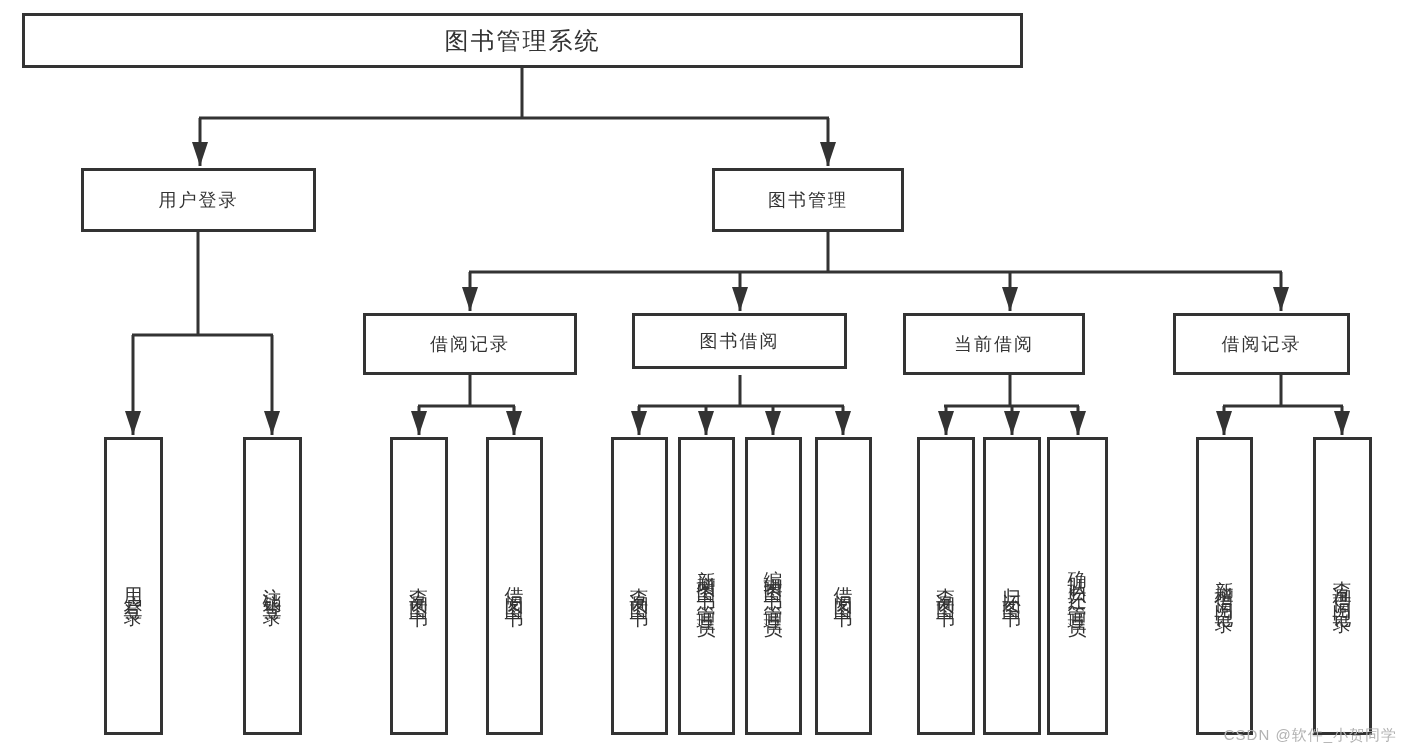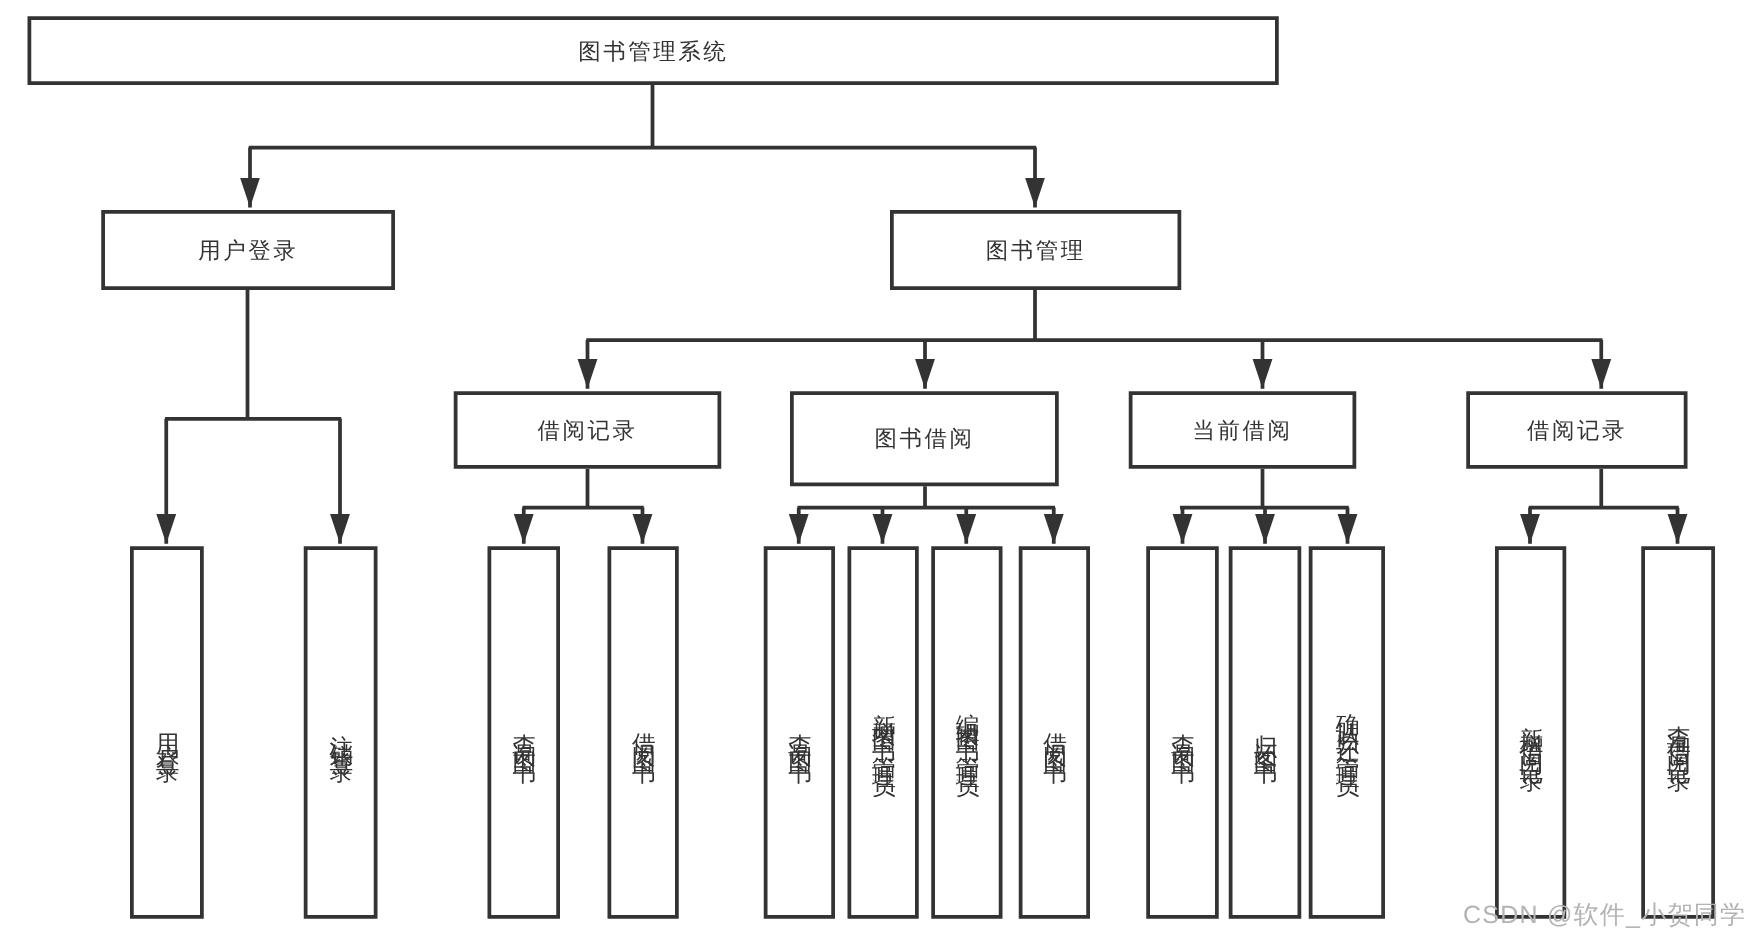--- a/index.html
+++ b/index.html
@@ -38,28 +38,28 @@
   }
   .node.vertical .node-label {
     writing-mode: vertical-rl;
     text-orientation: mixed;
     font-size: 19px;
     letter-spacing: 7px;
     line-height: 1;
     max-height: 286px;
   }
   .node.title-node .node-label {
-    font-size: 18px;
+    font-size: 24px;
     letter-spacing: 2px;
   }
   #watermark {
     position: absolute;
     right: 8px;
     bottom: 2px;
-    font-size: 20px;
+    font-size: 15px;
     color: #b3b3b3;
     letter-spacing: 1px;
     white-space: nowrap;
   }
 </style>
 </head>
 <body>
 
 <div id="stage">
 
@@ -101,27 +101,27 @@
     </g>
   </svg>
 
   <div id="nodes-layer">
       <div class="node horizontal title-node" style="left: 22px; top: 13px; width: 1001px; height: 55px;">
         <span class="node-label">图书管理系统</span>
       </div>
       <div class="node horizontal" style="left: 81px; top: 168px; width: 235px; height: 64px;">
         <span class="node-label">用户登录</span>
       </div>
-      <div class="node horizontal" style="left: 712px; top: 168px; width: 233px; height: 64px;">
+      <div class="node horizontal" style="left: 712px; top: 168px; width: 192px; height: 64px;">
         <span class="node-label">图书管理</span>
       </div>
       <div class="node horizontal" style="left: 363px; top: 313px; width: 214px; height: 62px;">
         <span class="node-label">借阅记录</span>
       </div>
-      <div class="node horizontal" style="left: 632px; top: 313px; width: 215px; height: 76px;">
+      <div class="node horizontal" style="left: 632px; top: 313px; width: 215px; height: 56px;">
         <span class="node-label">图书借阅</span>
       </div>
       <div class="node horizontal" style="left: 903px; top: 313px; width: 182px; height: 62px;">
         <span class="node-label">当前借阅</span>
       </div>
       <div class="node horizontal" style="left: 1173px; top: 313px; width: 177px; height: 62px;">
         <span class="node-label">借阅记录</span>
       </div>
       <div class="node vertical" style="left: 104px; top: 437px; width: 59px; height: 298px;">
         <span class="node-label">用户登录</span>

